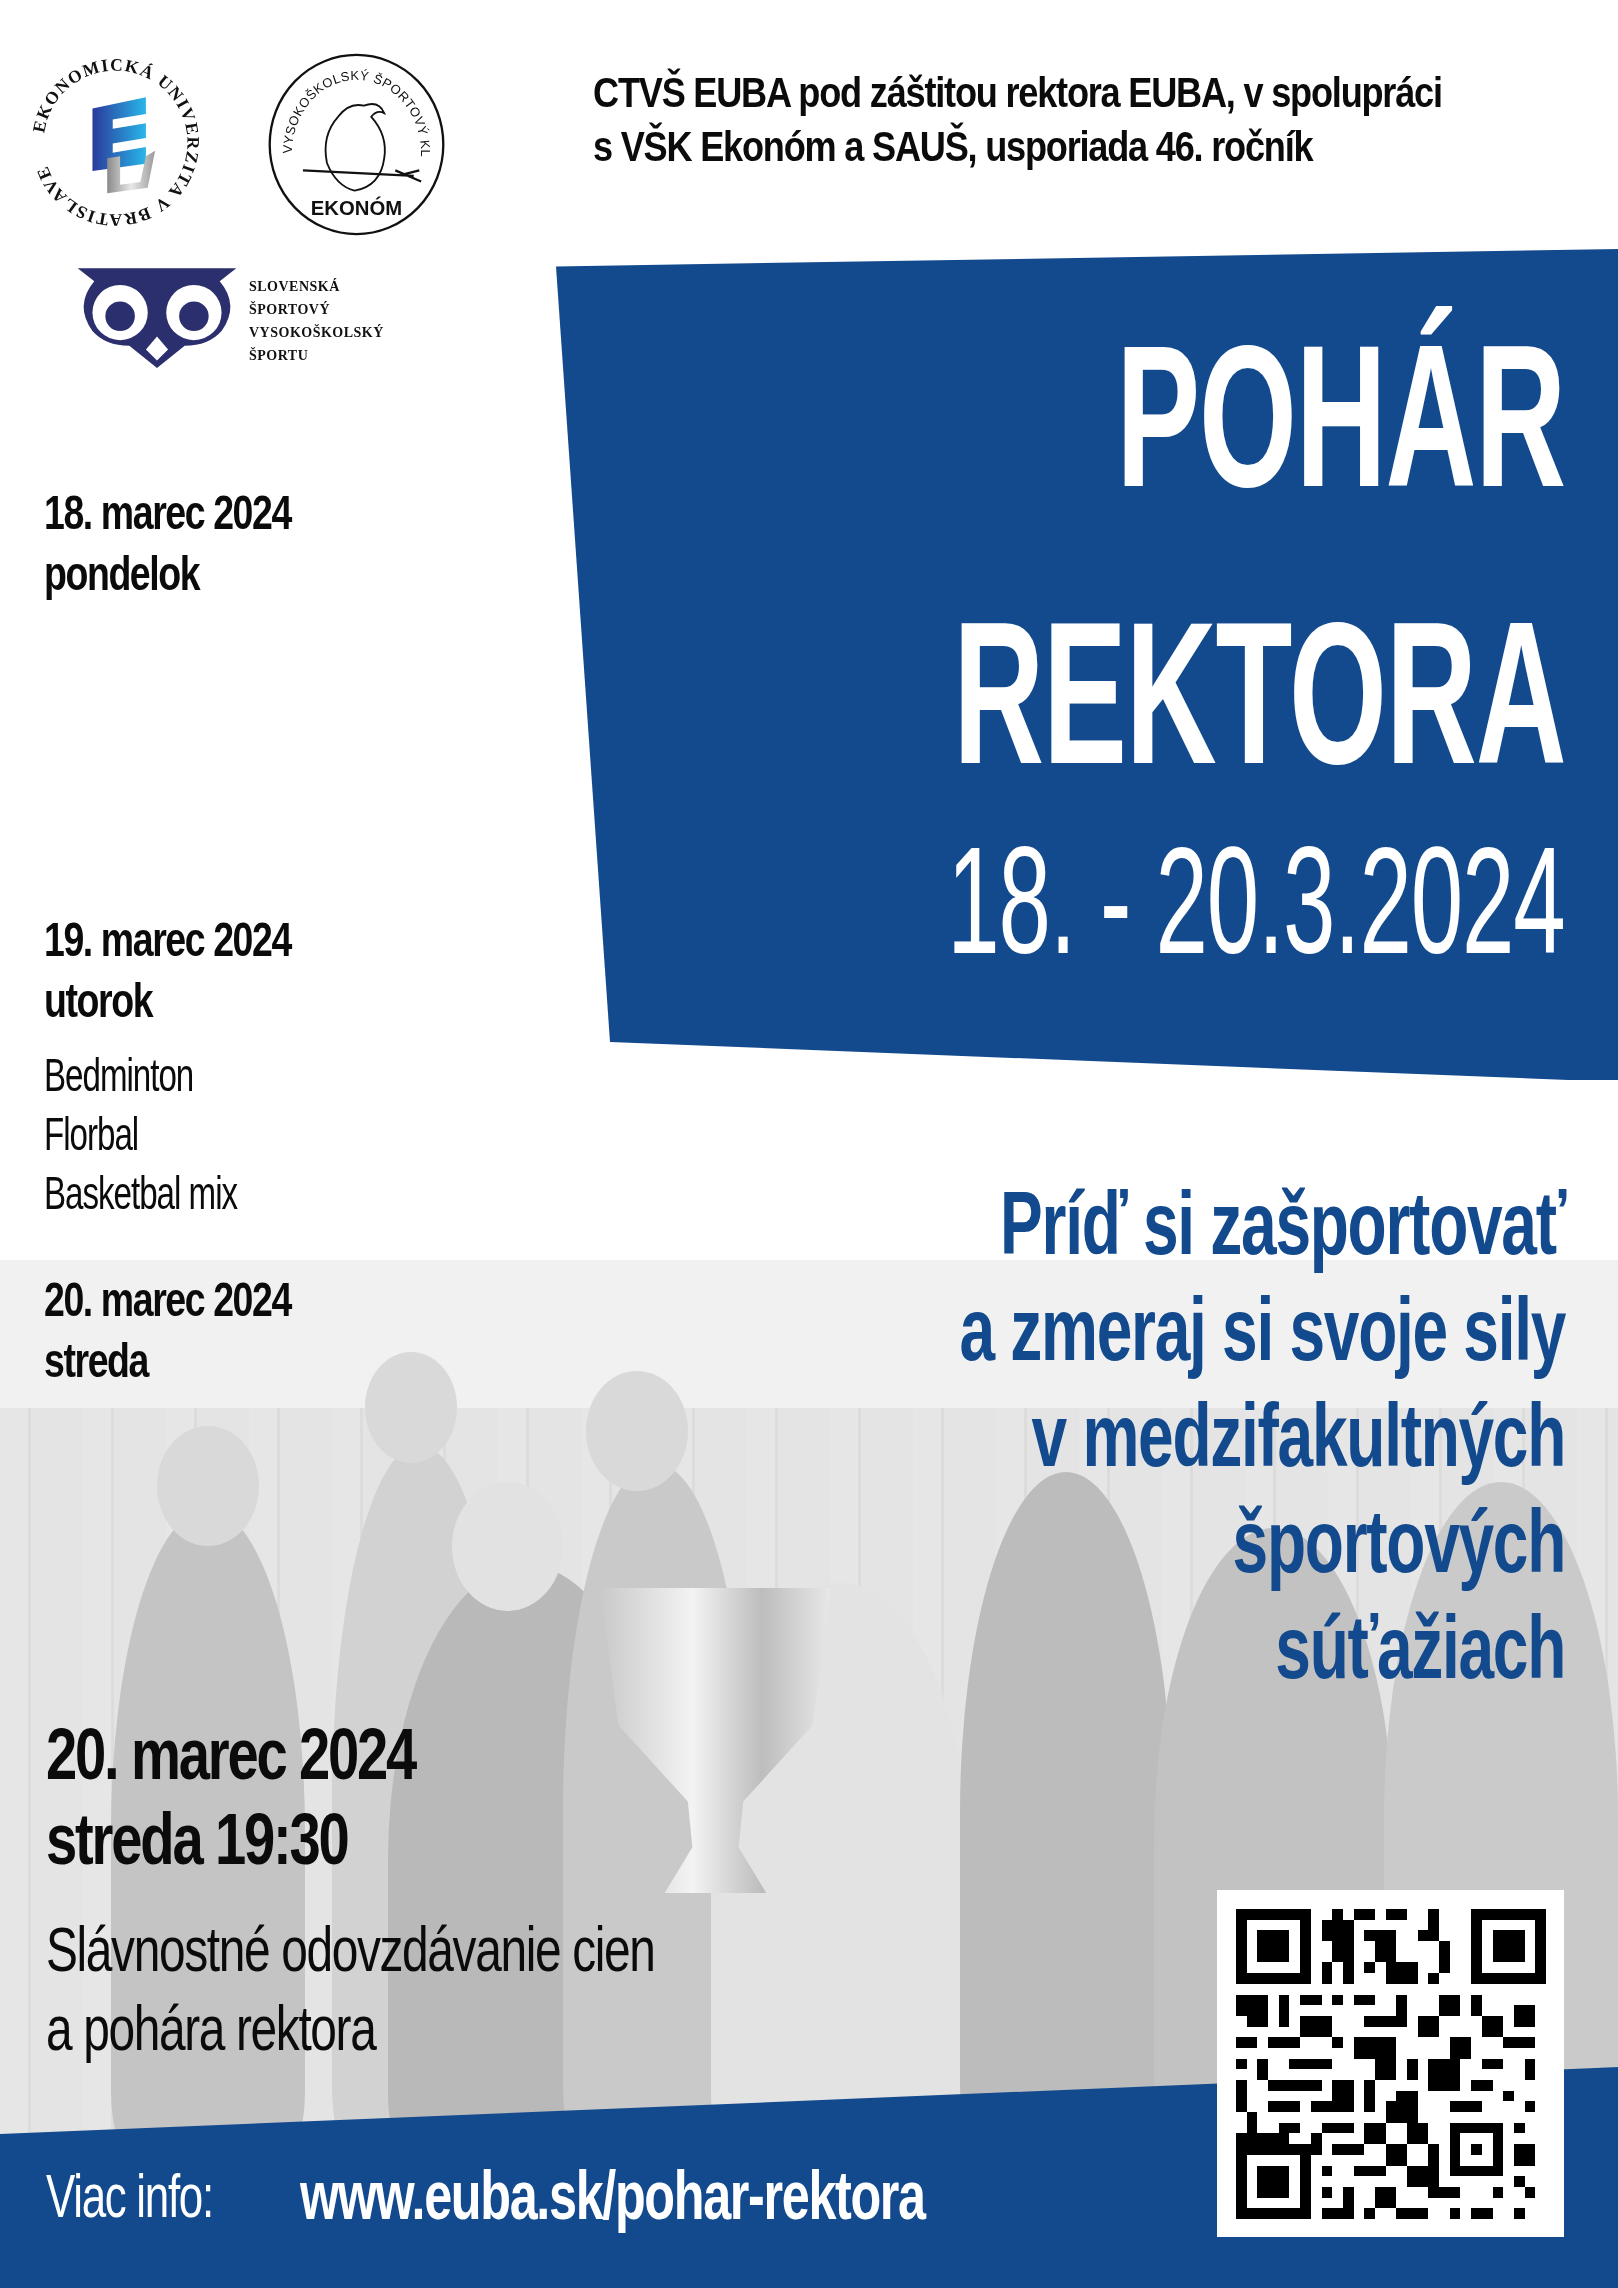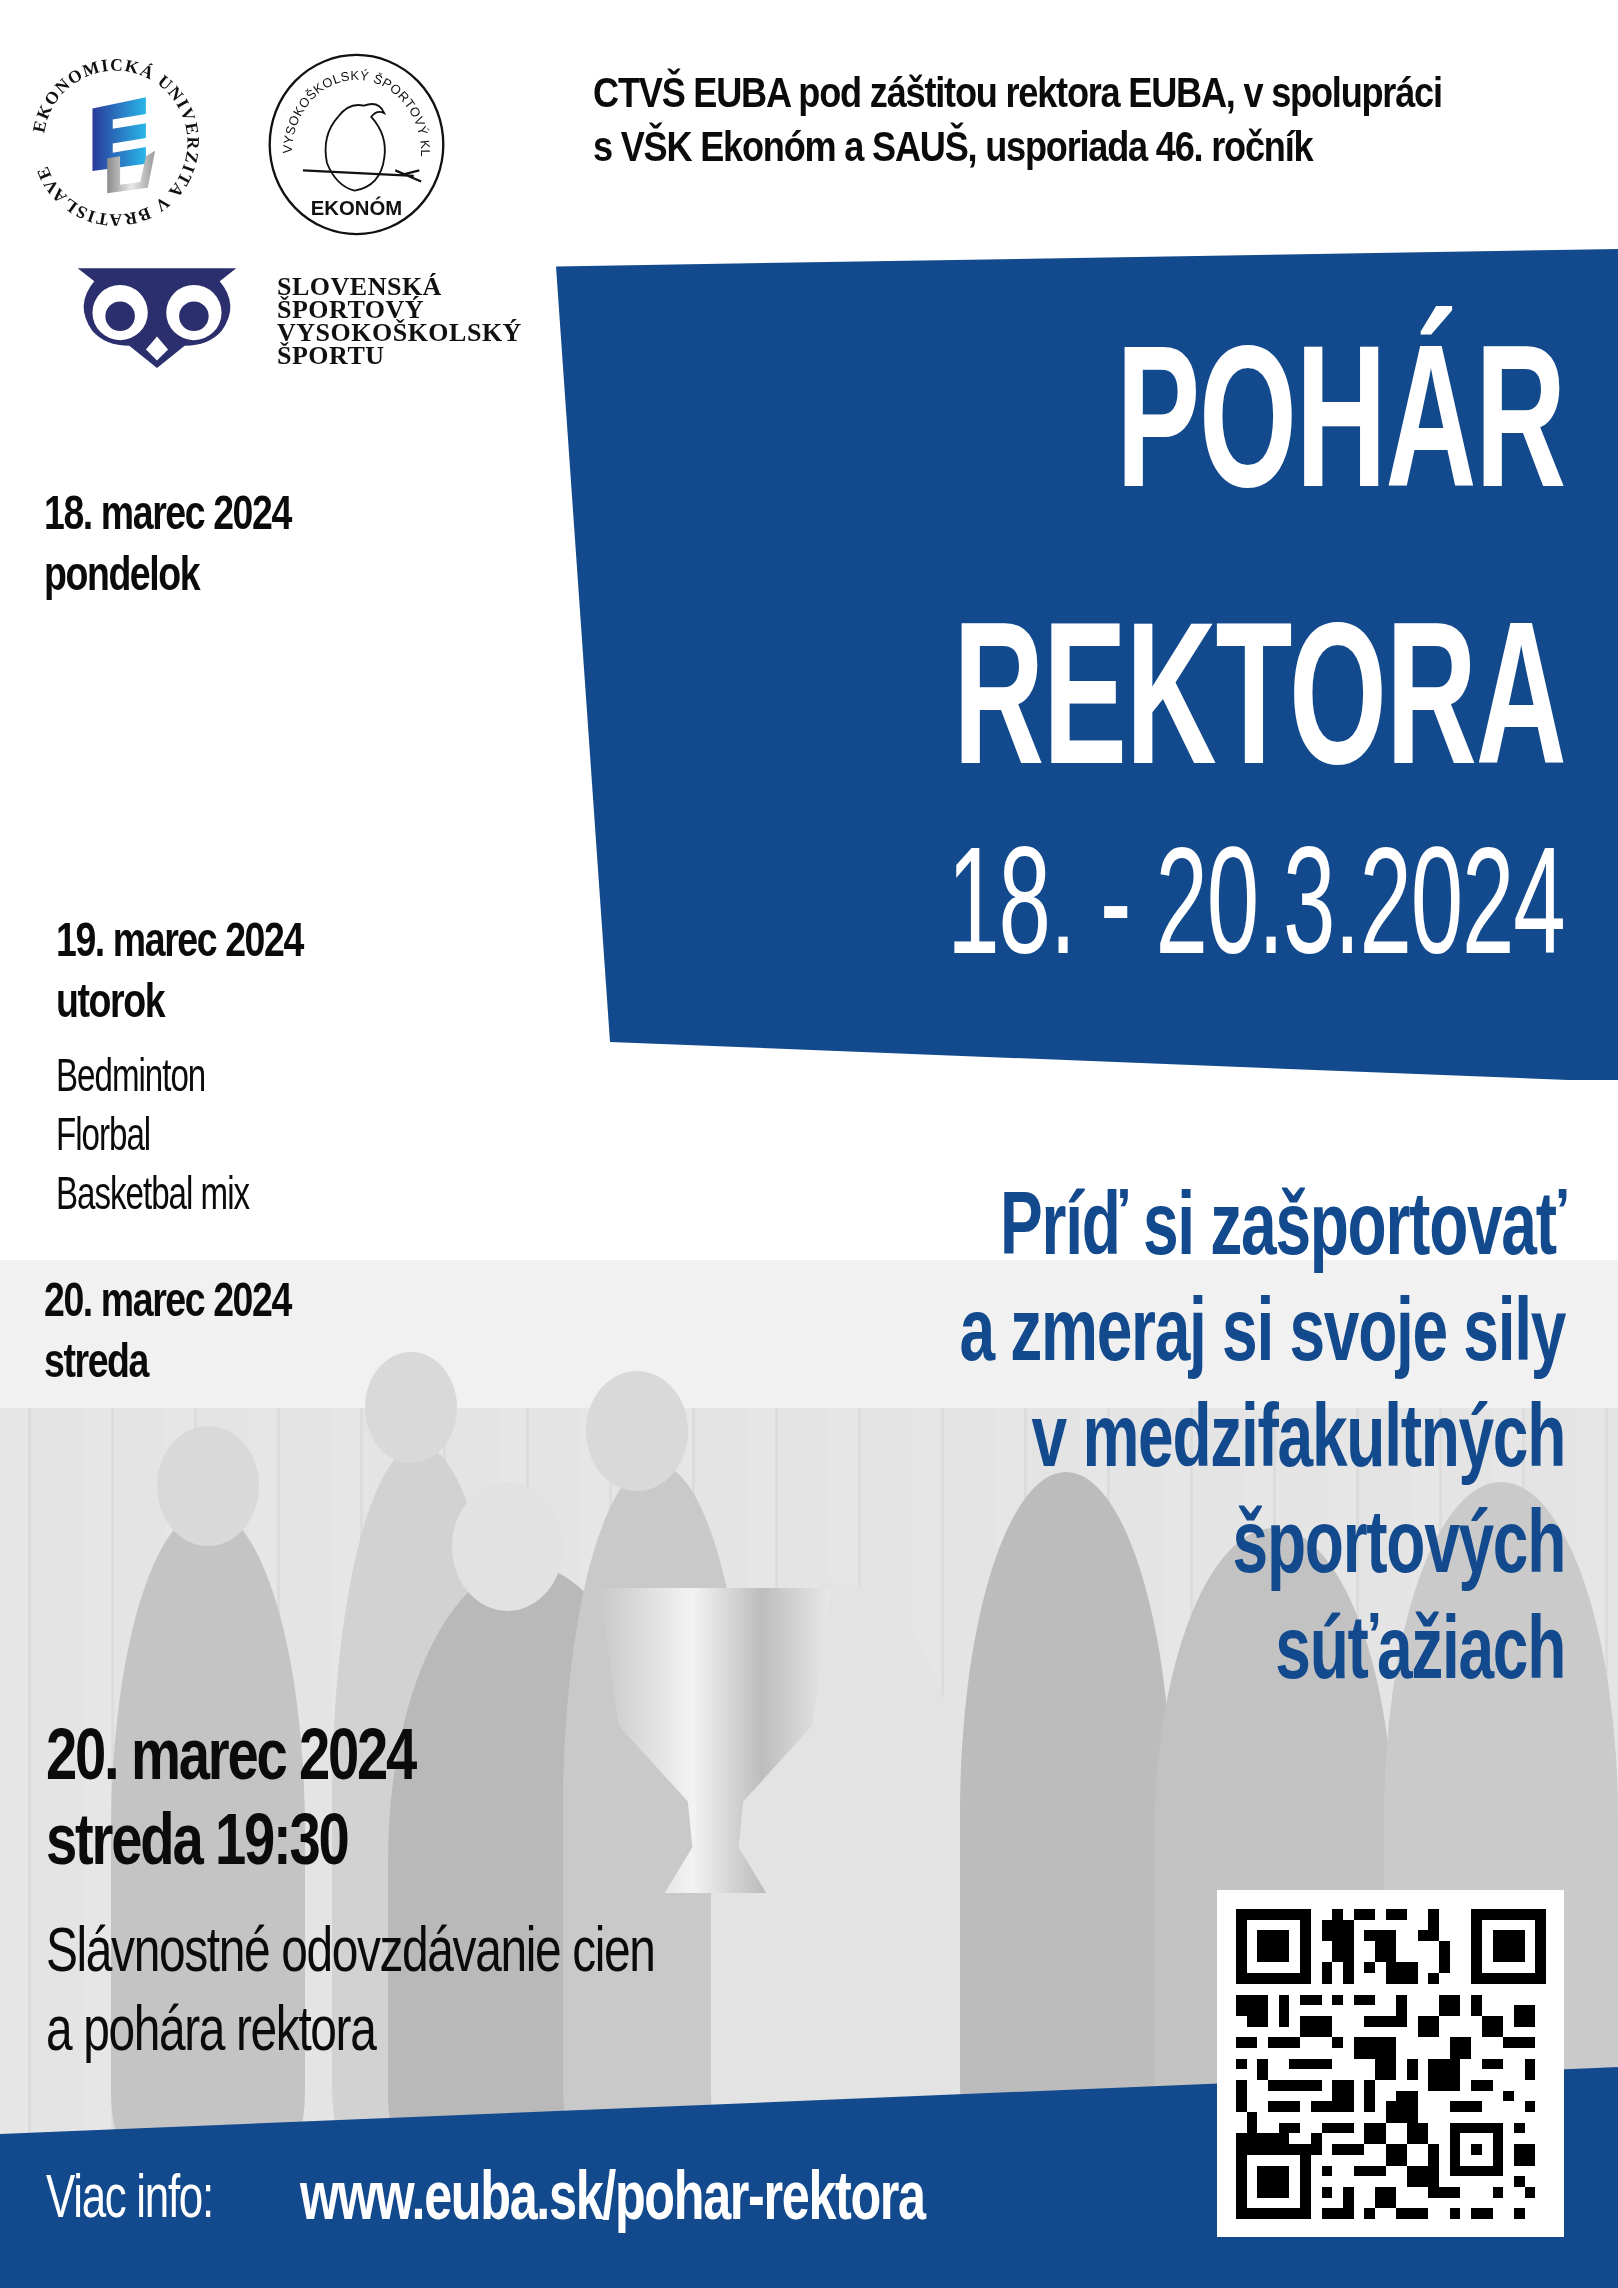--- a/index.html
+++ b/index.html
@@ -28,23 +28,22 @@
     background:linear-gradient(90deg,#c9c9c9,#f3f3f3 40%,#bdbdbd 70%,#e8e8e8);
     clip-path:polygon(0 0,100% 0,92% 45%,62% 70%,60% 85%,72% 100%,28% 100%,40% 85%,38% 70%,8% 45%);
   }
 
   
   .logo-euba { left:28px; top:55px; width:175px; height:175px; }
   .logo-vsk { left:266px; top:52px; width:181px; height:185px; }
   .logo-saus { left:74px; top:268px; width:388px; height:111px; }
   .saus-text {
     position:absolute; left:175px; top:7.4px;
-    font-family:"Liberation Serif", serif; font-weight:bold; font-size:26px; line-height:23px; color:#111;
+    font-family:"Liberation Serif", serif; font-weight:bold; font-size:14px; line-height:23px; color:#111;
     letter-spacing:0.5px;
-    margin-left:28px;
   }
 
   
   .intro {
     left:593px; top:66px; width:1015px;
     font-weight:bold; font-size:42px; line-height:54px; letter-spacing:-1.4px;
     transform:scaleX(0.86); transform-origin:left top; white-space:nowrap;
   }
 
   
@@ -181,21 +180,21 @@
 <div class="title-block"></div>
 <div class="title-line t1 cond">POHÁR</div>
 <div class="title-line t2 cond">REKTORA</div>
 <div class="title-line t3 cond">18. - 20.3.2024</div>
 
 <div class="day cond" style="top:482px;">
   <div class="day-head">18. marec 2024</div>
   <div class="day-head">pondelok</div>
 </div>
 
-<div class="day cond" style="top:909px;margin-left:12px;">
+<div class="day cond" style="top:909px;">
   <div class="day-head">19. marec 2024</div>
   <div class="day-head">utorok</div>
   <div class="day-list">
     <div class="day-item">Bedminton</div>
     <div class="day-item">Florbal</div>
     <div class="day-item">Basketbal mix</div>
   </div>
 </div>
 
 <div class="day cond" style="top:1269px;">

